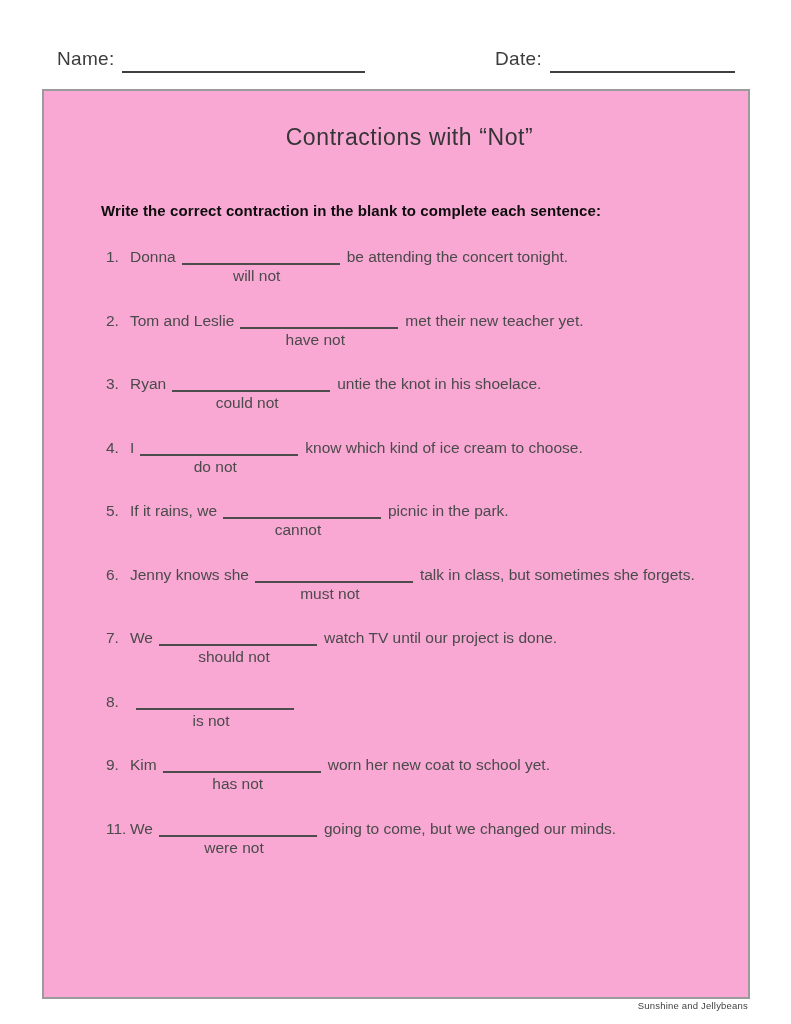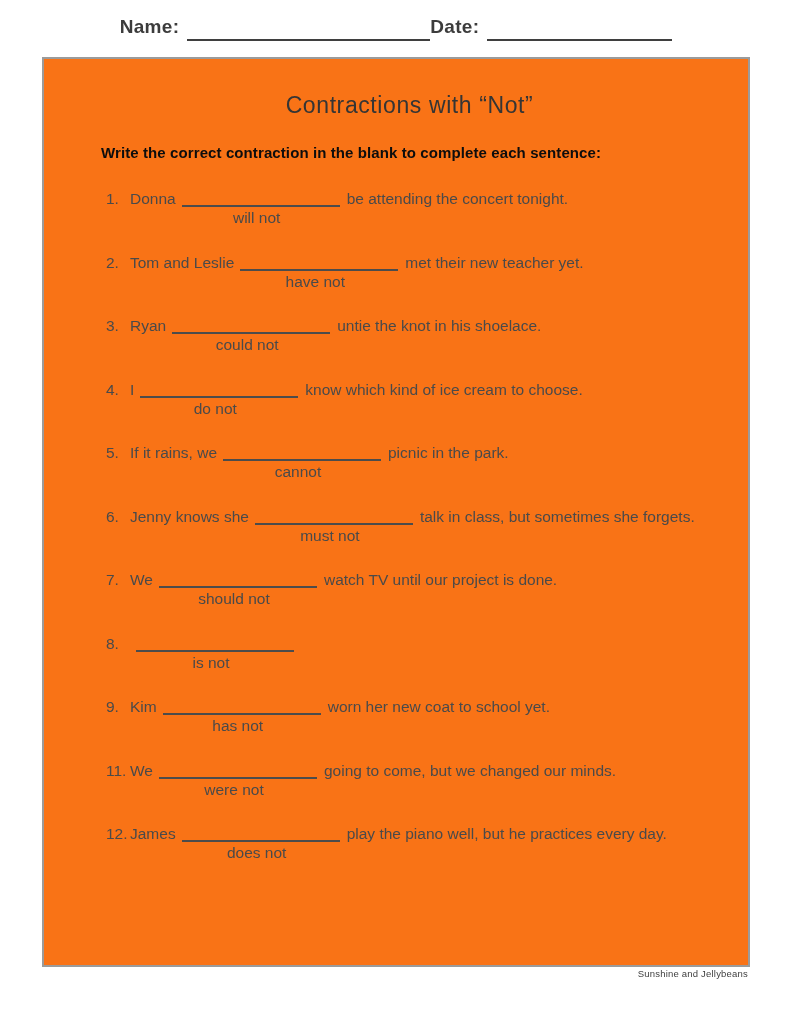--- a/index.html
+++ b/index.html
@@ -6,24 +6,23 @@
   html, body {
     width: 791px; height: 1024px;
     background: #ffffff;
     font-family: "Liberation Sans", sans-serif;
     color: #454545;
     overflow: hidden;
   }
   
   .header-row {
     display: flex;
-    justify-content: center;
-    padding: 16px 56px 0 57px;
+    justify-content: space-between;
+    padding: 48px 56px 0 57px;
     align-items: flex-end;
-    font-weight: bold;
   }
   .field-group {
     display: flex;
     align-items: flex-end;
     font-size: 19px;
     color: #3c3c3c;
     letter-spacing: 0.3px;
   }
   .write-line {
     display: inline-block;
@@ -36,33 +35,33 @@
   .name-line { width: 243px; }
   .date-line { width: 185px; }
 
   
   .sheet {
     margin: 19px 0 0 42px;
     width: 708px;
     height: 910px;
     border: 2px solid #9b9b9b;
     padding: 0 30px 0 57px;
-    background: #f97316;
+    background: #f9a8d4;
   }
   .title {
     margin-top: 30px;
     text-align: center;
     font-size: 23px;
     font-weight: 400;
     color: #353535;
     letter-spacing: 0.6px;
     line-height: 32px;
   }
   .instruction {
-    margin-top: 22px;
+    margin-top: 48px;
     font-size: 15px;
     font-weight: bold;
     color: #0d0d0d;
     line-height: 19px;
     letter-spacing: 0.1px;
   }
   
   .items {
     margin-top: 27px;
     margin-left: 5px;
@@ -129,17 +128,16 @@
       <div class="item"><span class="num">1.</span><span>Donna</span><span class="blank"><span class="answer">will not</span></span><span>be attending the concert tonight.</span></div>
       <div class="item"><span class="num">2.</span><span>Tom and Leslie</span><span class="blank"><span class="answer">have not</span></span><span>met their new teacher yet.</span></div>
       <div class="item"><span class="num">3.</span><span>Ryan</span><span class="blank"><span class="answer">could not</span></span><span>untie the knot in his shoelace.</span></div>
       <div class="item"><span class="num">4.</span><span>I</span><span class="blank"><span class="answer">do not</span></span><span>know which kind of ice cream to choose.</span></div>
       <div class="item"><span class="num">5.</span><span>If it rains, we</span><span class="blank"><span class="answer">cannot</span></span><span>picnic in the park.</span></div>
       <div class="item"><span class="num">6.</span><span>Jenny knows she</span><span class="blank"><span class="answer">must not</span></span><span>talk in class, but sometimes she forgets.</span></div>
       <div class="item"><span class="num">7.</span><span>We</span><span class="blank"><span class="answer">should not</span></span><span>watch TV until our project is done.</span></div>
       <div class="item"><span class="num">8.</span><span class="blank"><span class="answer">is not</span></span></div>
       <div class="item"><span class="num">9.</span><span>Kim</span><span class="blank"><span class="answer">has not</span></span><span>worn her new coat to school yet.</span></div>
       <div class="item"><span class="num">11.</span><span>We</span><span class="blank"><span class="answer">were not</span></span><span>going to come, but we changed our minds.</span></div>
-      <div class="item"><span class="num">12.</span><span>James</span><span class="blank"><span class="answer">does not</span></span><span>play the piano well, but he practices every day.</span></div>
     </div>
 </div>
 
 <div class="footer">Sunshine and Jellybeans</div>
 
 </body></html>

